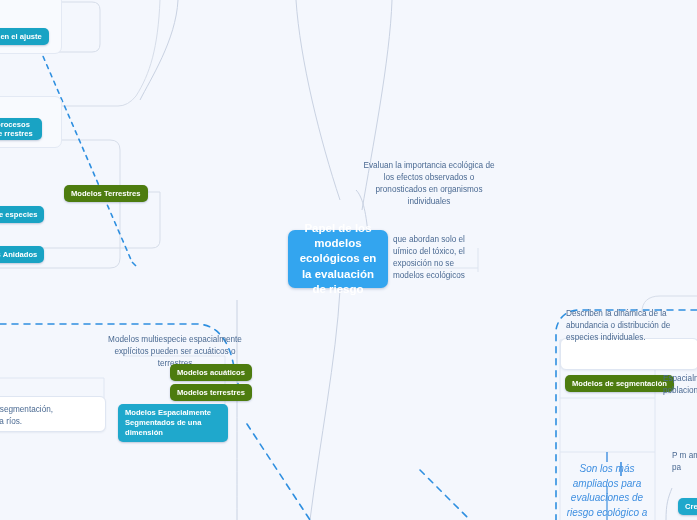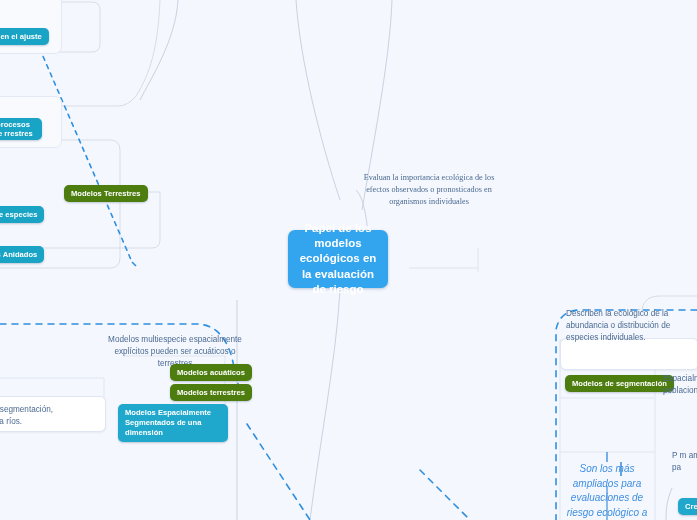--- a/index.html
+++ b/index.html
@@ -129,24 +129,25 @@
     <path d="M 697 296 L 660 296 C 648 296 642 302 642 312" fill="none" stroke="#d6dde9" stroke-width="1"></path>
   </svg>
 
   <div class="ghost" style="left:-40px;top:-6px;width:100px;height:58px;"></div>
   <div class="ghost" style="left:-40px;top:96px;width:100px;height:50px;"></div>
   <div class="card" style="left:-60px;top:396px;width:164px;height:34px;"></div>
   <div class="card" style="left:560px;top:338px;width:137px;height:30px;"></div>
 
   <div class="node central" style="left:288px;top:230px;width:100px;height:58px;">Papel de los modelos ecológicos en la evaluación de riesgo</div>
 
-  <div class="node plain" style="left:360px;top:172px;width:138px;font-family:Liberation Serif, serif;">Evaluan la importancia ecológica de los efectos observados o pronosticados en organismos individuales</div>
+  <div class="node plain" style="left:360px;top:160px;width:138px;">Evaluan la importancia ecológica de los efectos observados o pronosticados en organismos individuales</div>
 
+  <div class="node plain left" style="left:393px;top:234px;width:92px;">que abordan solo el uímico del tóxico, el exposición no se modelos ecológicos</div>
 
-  <div class="node plain left" style="left:566px;top:308px;width:110px;">Describen la ecológico de la abundancia o distribución de especies individuales.</div>
+  <div class="node plain left" style="left:566px;top:308px;width:110px;">Describen la dinámica de la abundancia o distribución de especies individuales.</div>
 
   <div class="node badge indigo" style="left:565px;top:375px;">Modelos de segmentación</div>
 
   <div class="node plain left" style="left:663px;top:373px;width:40px;">Espacialm poblacion</div>
 
   <div class="node italic-note" style="left:556px;top:462px;width:102px;">Son los más ampliados para evaluaciones de riesgo ecológico a nivel de detección</div>
 
   <div class="node plain left" style="left:672px;top:450px;width:34px;">P m am pa</div>
 
   <div class="node badge cyan2" style="left:678px;top:498px;">Crec</div>

